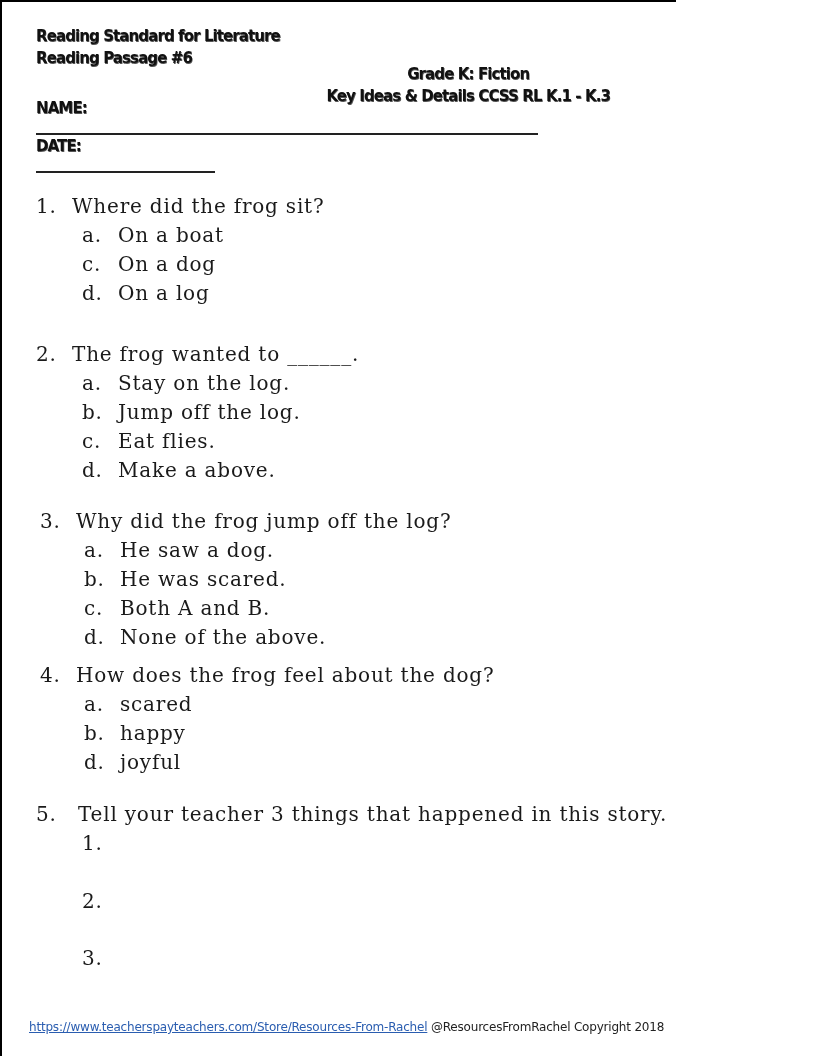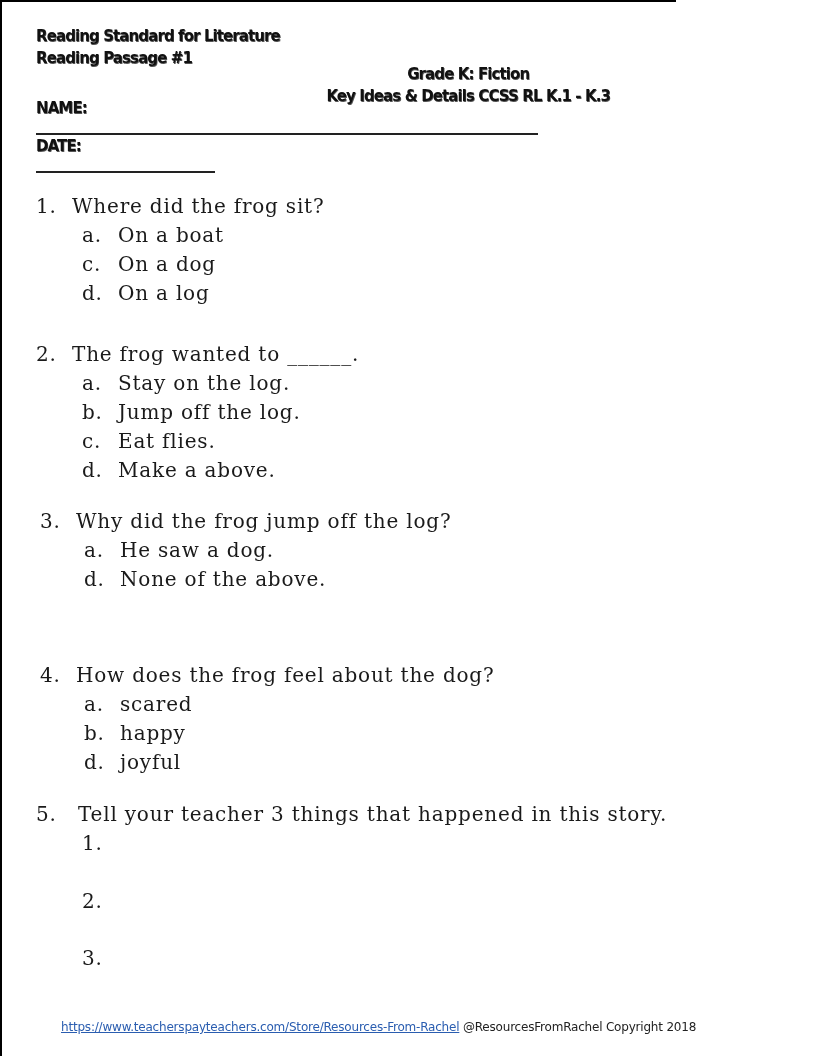--- a/index.html
+++ b/index.html
@@ -120,35 +120,34 @@
 
     .footer {
       position: absolute;
       left: 27px;
       top: 1018px;
       font-family: "DejaVu Sans", sans-serif;
       font-size: 12px;
       letter-spacing: -0.2px;
       white-space: nowrap;
       color: #222;
-      margin-left: 32px;
     }
     .footer a {
       color: #2a5db0;
       text-decoration: underline;
     }
   </style>
 </head>
 <body>
 
 <div class="page">
 
   <div class="hdr-left hand">
     <div>Reading Standard for Literature</div>
-    <div>Reading Passage #1</div>
+    <div>Reading Passage #6</div>
   </div>
 
   <div class="hdr-right hand">
     <div>Grade K: Fiction</div>
     <div>Key Ideas &amp; Details CCSS RL K.1 - K.3</div>
   </div>
 
   <div class="name-row hand">
     <span>NAME:</span>
     <span class="blank-line name-line"></span>
@@ -179,20 +178,22 @@
       <li><span class="letter">d.</span><span>Make a above.</span></li>
     </ul>
   </div>
 
   <div class="question q3 typed">
     <div class="q-text">
       <span class="num">3.</span><span>Why did the frog jump off the log?</span>
     </div>
     <ul class="options">
       <li><span class="letter">a.</span><span>He saw a dog.</span></li>
+      <li><span class="letter">b.</span><span>He was scared.</span></li>
+      <li><span class="letter">c.</span><span>Both A and B.</span></li>
       <li><span class="letter">d.</span><span>None of the above.</span></li>
     </ul>
   </div>
 
   <div class="question q4 typed">
     <div class="q-text">
       <span class="num">4.</span><span>How does the frog feel about the dog?</span>
     </div>
     <ul class="options">
       <li><span class="letter">a.</span><span>scared</span></li>

